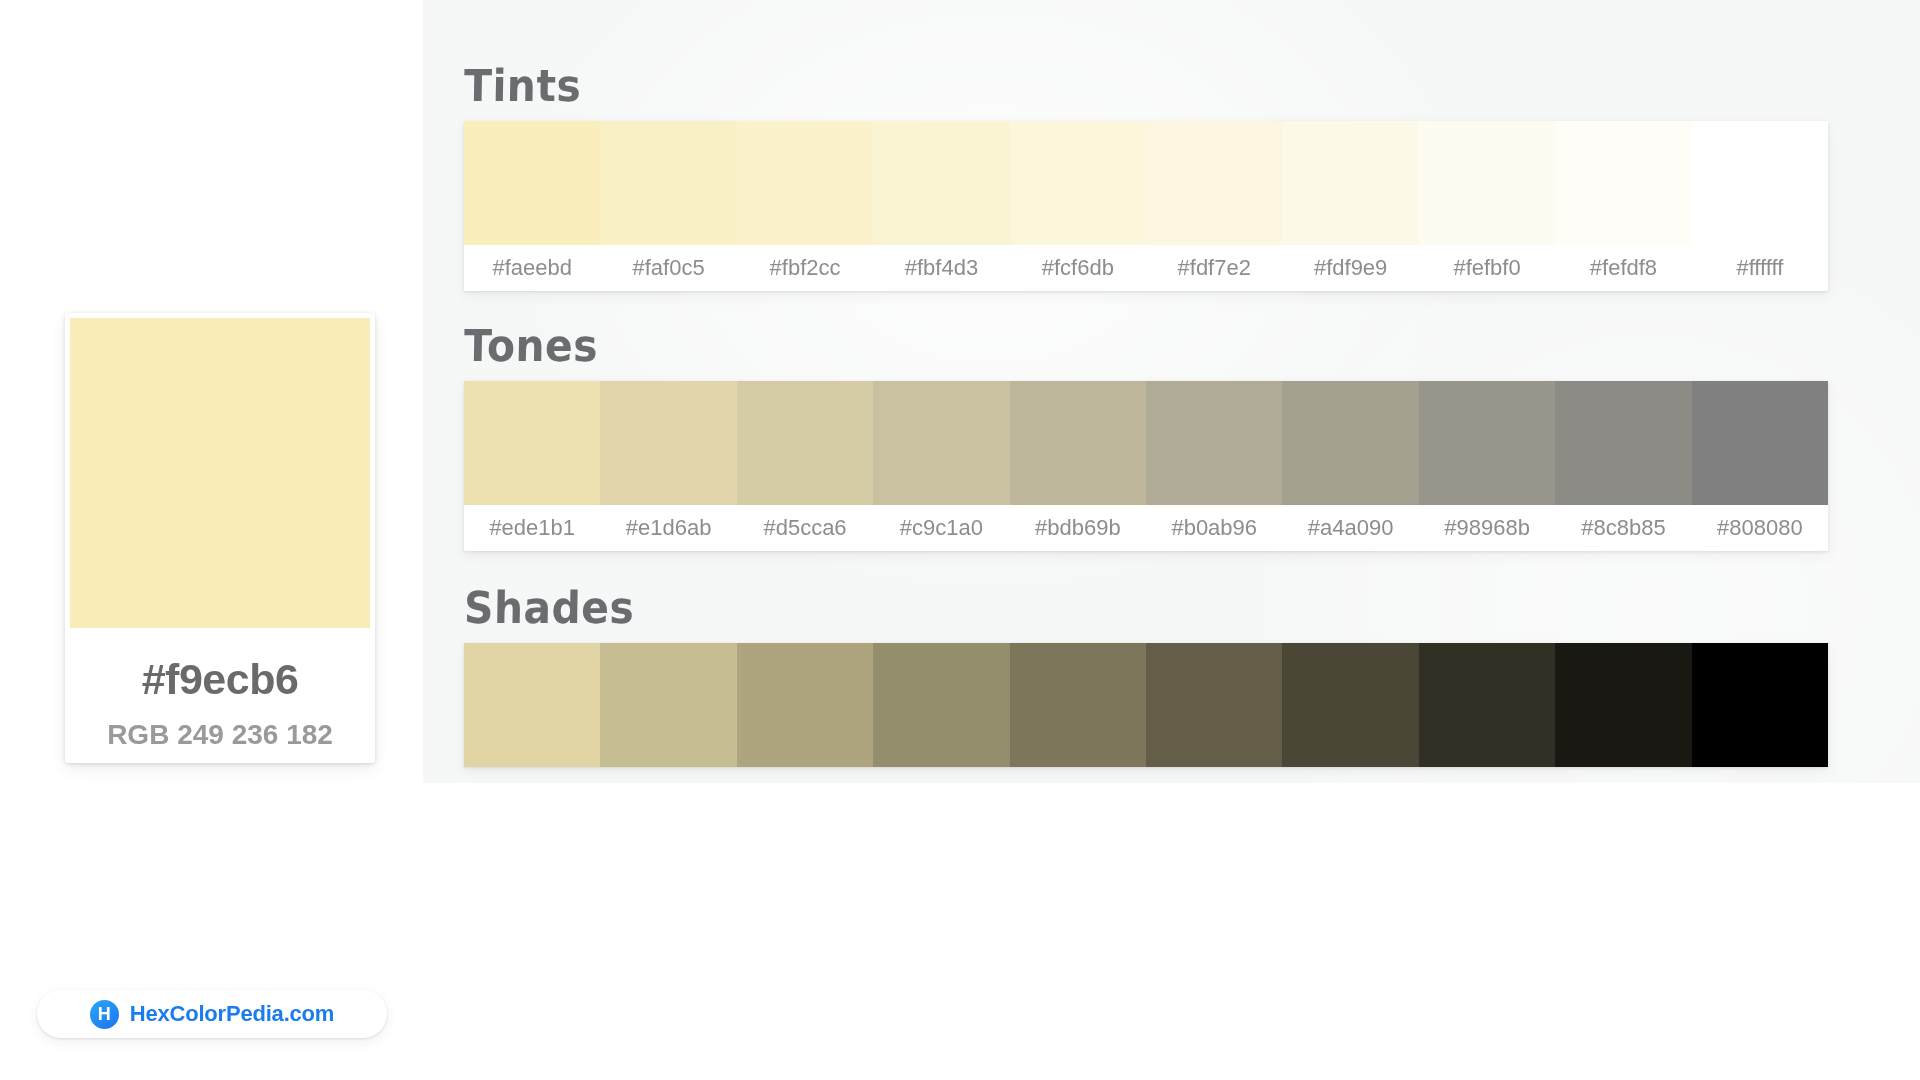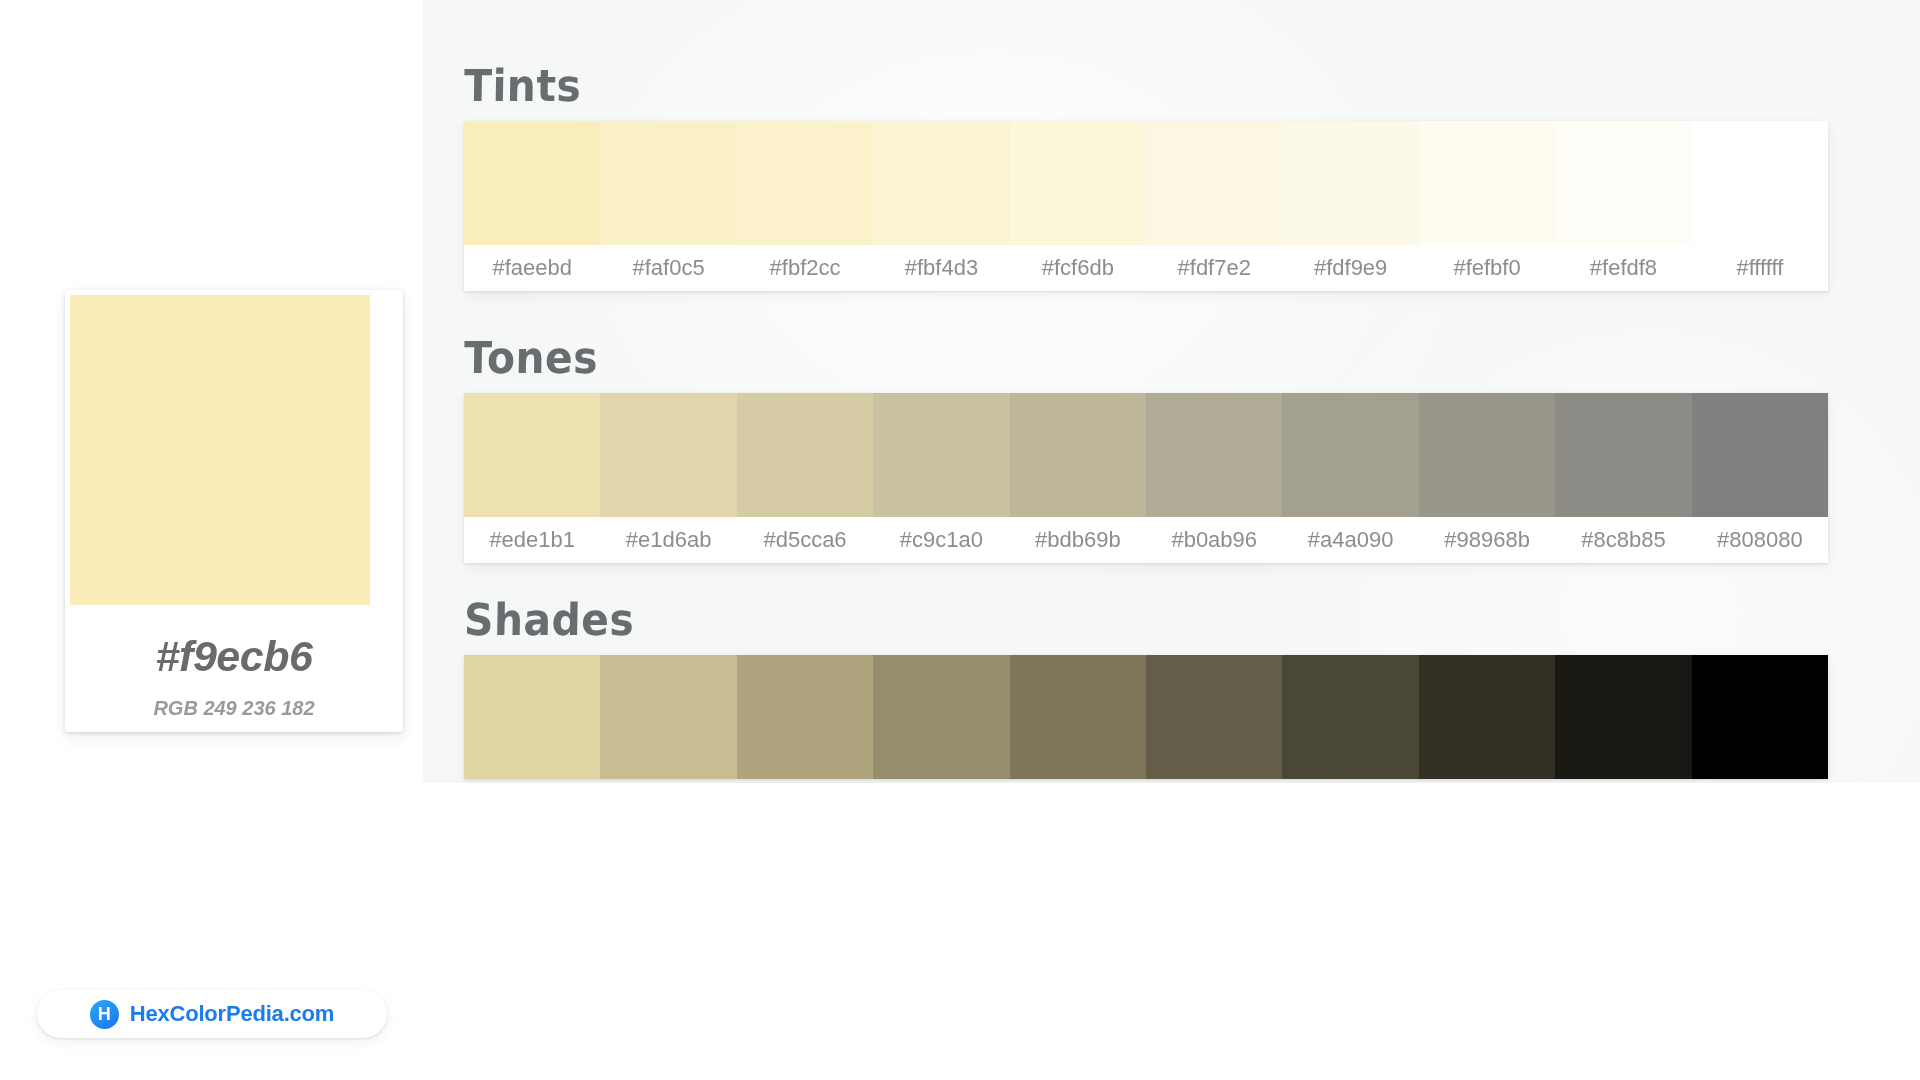--- a/index.html
+++ b/index.html
@@ -27,27 +27,26 @@
     width: 423px;
     min-width: 423px;
     height: 1080px;
     background: #ffffff;
     position: relative;
   }
 
   .color-card {
     position: absolute;
     left: 65px;
-    top: 290px;
-    width: 338px;
+    top: 313px;
+    width: 310px;
     background: #ffffff;
     border-radius: 3px;
     box-shadow: 0 1px 4px rgba(0,0,0,0.13), 0 6px 16px rgba(0,0,0,0.07);
     padding-bottom: 14px;
-    font-style: italic;
   }
 
   .color-swatch-big {
     width: 300px;
     height: 310px;
     margin: 5px 5px 0 5px;
     display: block;
   }
 
   .color-hex {
@@ -55,21 +54,21 @@
     font-size: 43px;
     font-weight: bold;
     color: #6a6a6a;
     letter-spacing: -0.5px;
     margin-top: 30px;
     line-height: 1;
   }
 
   .color-rgb {
     text-align: center;
-    font-size: 20px;
+    font-size: 28px;
     font-weight: bold;
     color: #9a9a9a;
     margin-top: 20px;
     line-height: 1;
   }
 
   
   .footer-badge {
     position: absolute;
     left: 37px;
@@ -129,21 +128,21 @@
 
   .sections {
     position: relative;
     padding: 0;
   }
 
   .palette-section {
     position: relative;
   }
   .palette-section.tints   { margin-top: 60px; }
-  .palette-section.tones   { margin-top: 41px; }
+  .palette-section.tones   { margin-top: 29px; }
   .palette-section.shades  { margin-top: 31px; }
 
   .section-title {
     font-family: "DejaVu Sans", sans-serif;
     font-weight: bold;
     font-size: 44px;
     color: #6a6d70;
     margin-left: 41px;
     line-height: 1.18;
     letter-spacing: 0.5px;

